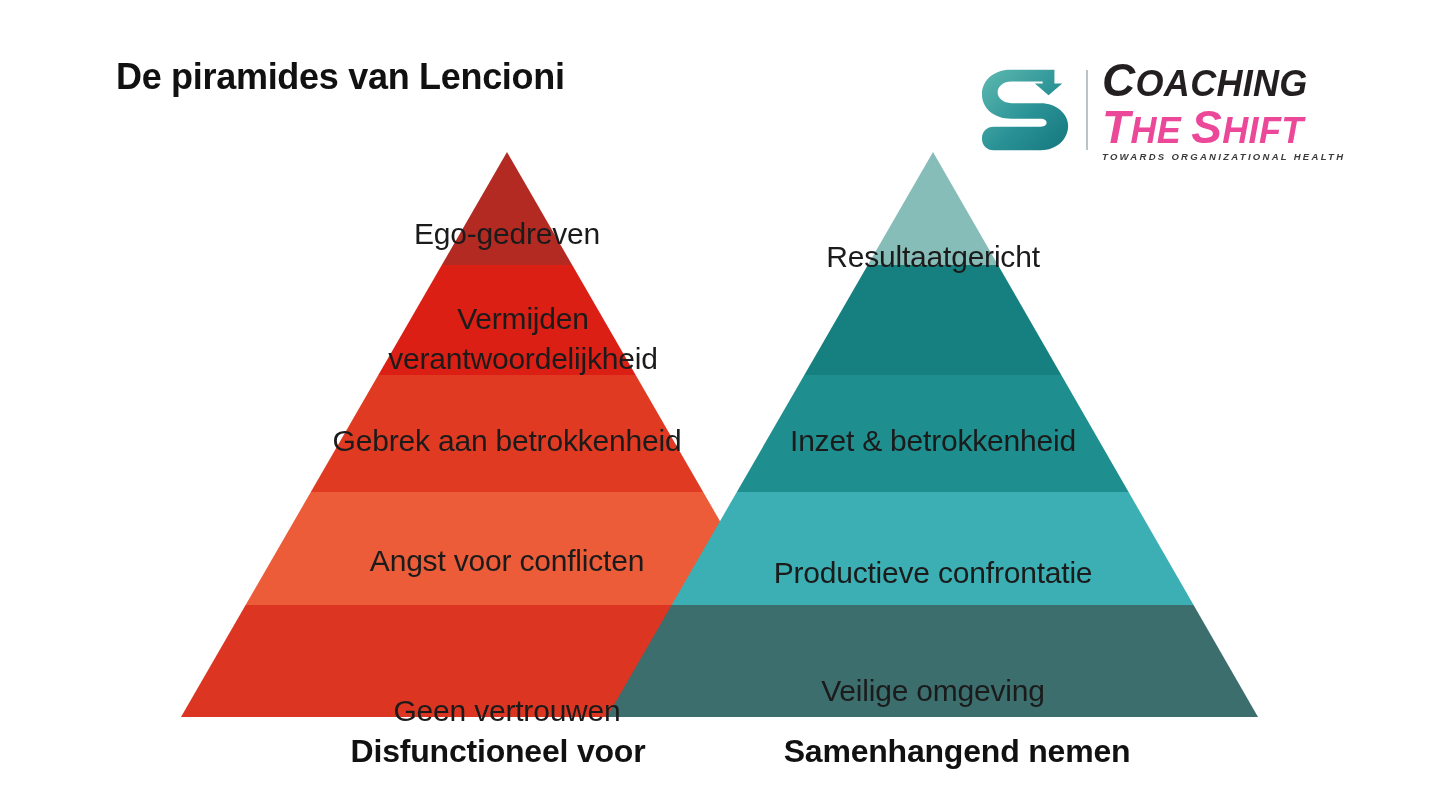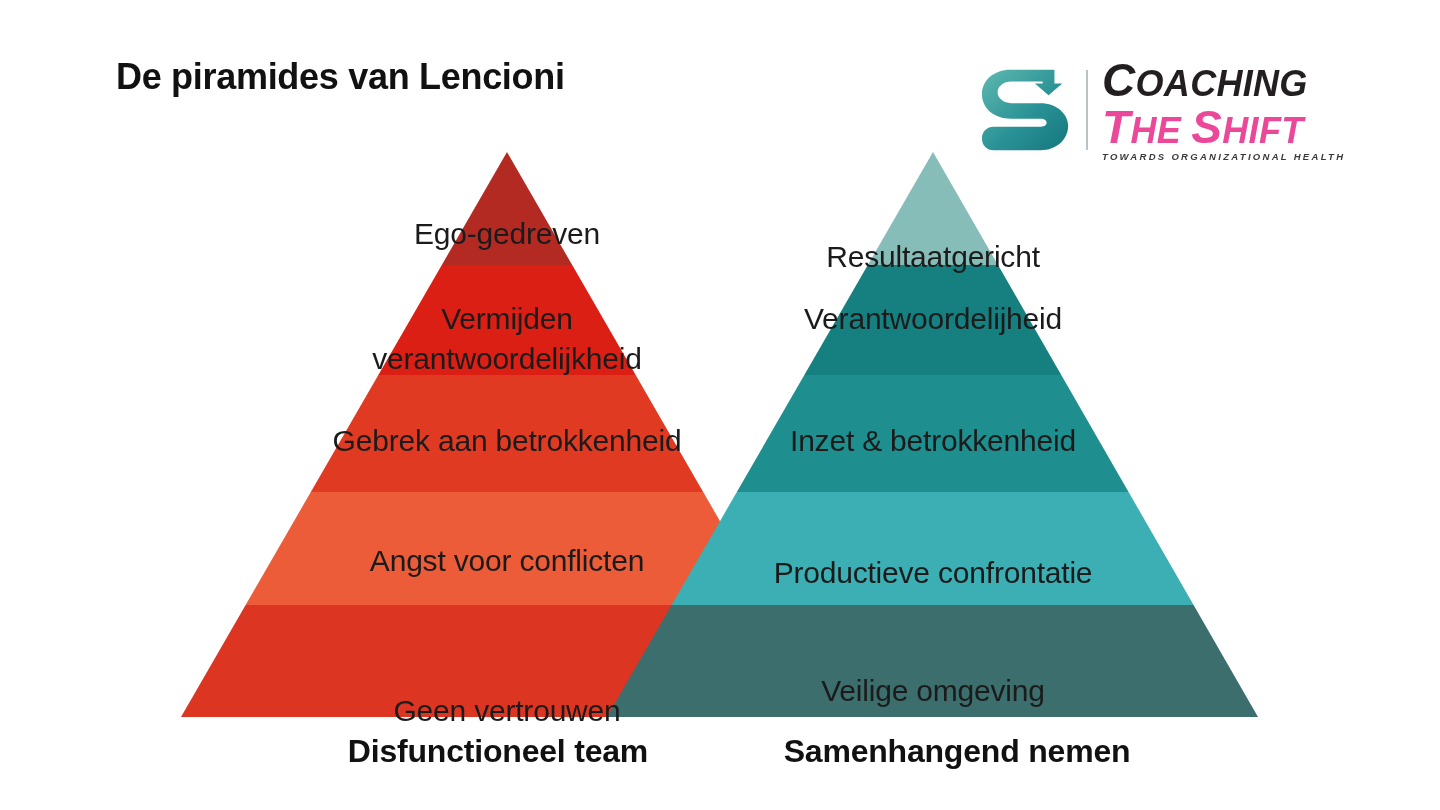--- a/index.html
+++ b/index.html
@@ -181,47 +181,46 @@
           <polygon points="867.80,265.00 998.00,265.00 1061.27,375.00 804.33,375.00" fill="#15807f"></polygon>
           <polygon points="804.33,375.00 1061.27,375.00 1128.58,492.00 736.82,492.00" fill="#1f8e8e"></polygon>
           <polygon points="736.82,492.00 1128.58,492.00 1193.58,605.00 671.62,605.00" fill="#3bafb4"></polygon>
           <polygon points="671.62,605.00 1193.58,605.00 1258.00,717.00 607.00,717.00" fill="#3c6e6e"></polygon>
         </g>
     </svg>
     <div id="band-labels">
         <div class="band-label" style="left: 287px; top: 213.5px; width: 440px;">
           <div>Ego-gedreven</div>
         </div>
-        <div class="band-label" style="left: 287px; top: 299px; width: 440px;">
+        <div class="band-label" style="left: 303px; top: 299px; width: 440px;">
           <div>Vermijden</div>
           <div>verantwoordelijkheid</div>
         </div>
         <div class="band-label" style="left: 287px; top: 420.5px; width: 440px;">
           <div>Gebrek aan betrokkenheid</div>
         </div>
         <div class="band-label" style="left: 287px; top: 540.5px; width: 440px;">
           <div>Angst voor conflicten</div>
         </div>
         <div class="band-label" style="left: 287px; top: 642.5px; width: 440px; margin-top: 48px;">
           <div>Geen vertrouwen</div>
         </div>
         <div class="band-label" style="left: 713px; top: 213.5px; width: 440px; margin-top: 23px;">
           <div>Resultaatgericht</div>
         </div>
         <div class="band-label" style="left: 713px; top: 299px; width: 440px;">
-          <div>Verantwoordelijheid</div>
         </div>
         <div class="band-label" style="left: 713px; top: 420.5px; width: 440px;">
           <div>Inzet &amp; betrokkenheid</div>
         </div>
         <div class="band-label" style="left: 713px; top: 540.5px; width: 440px; margin-top: 12px;">
           <div>Productieve confrontatie</div>
         </div>
         <div class="band-label" style="left: 713px; top: 671px; width: 440px; text-align: center;">
           <div>Veilige omgeving</div>
         </div>
       </div>
   </div>
 
-  <div class="team-caption" id="caption-left">Disfunctioneel team</div>
+  <div class="team-caption" id="caption-left">Disfunctioneel voor</div>
   <div class="team-caption" id="caption-right">Samenhangend nemen</div>
 
 </div>
 
 </body></html>

